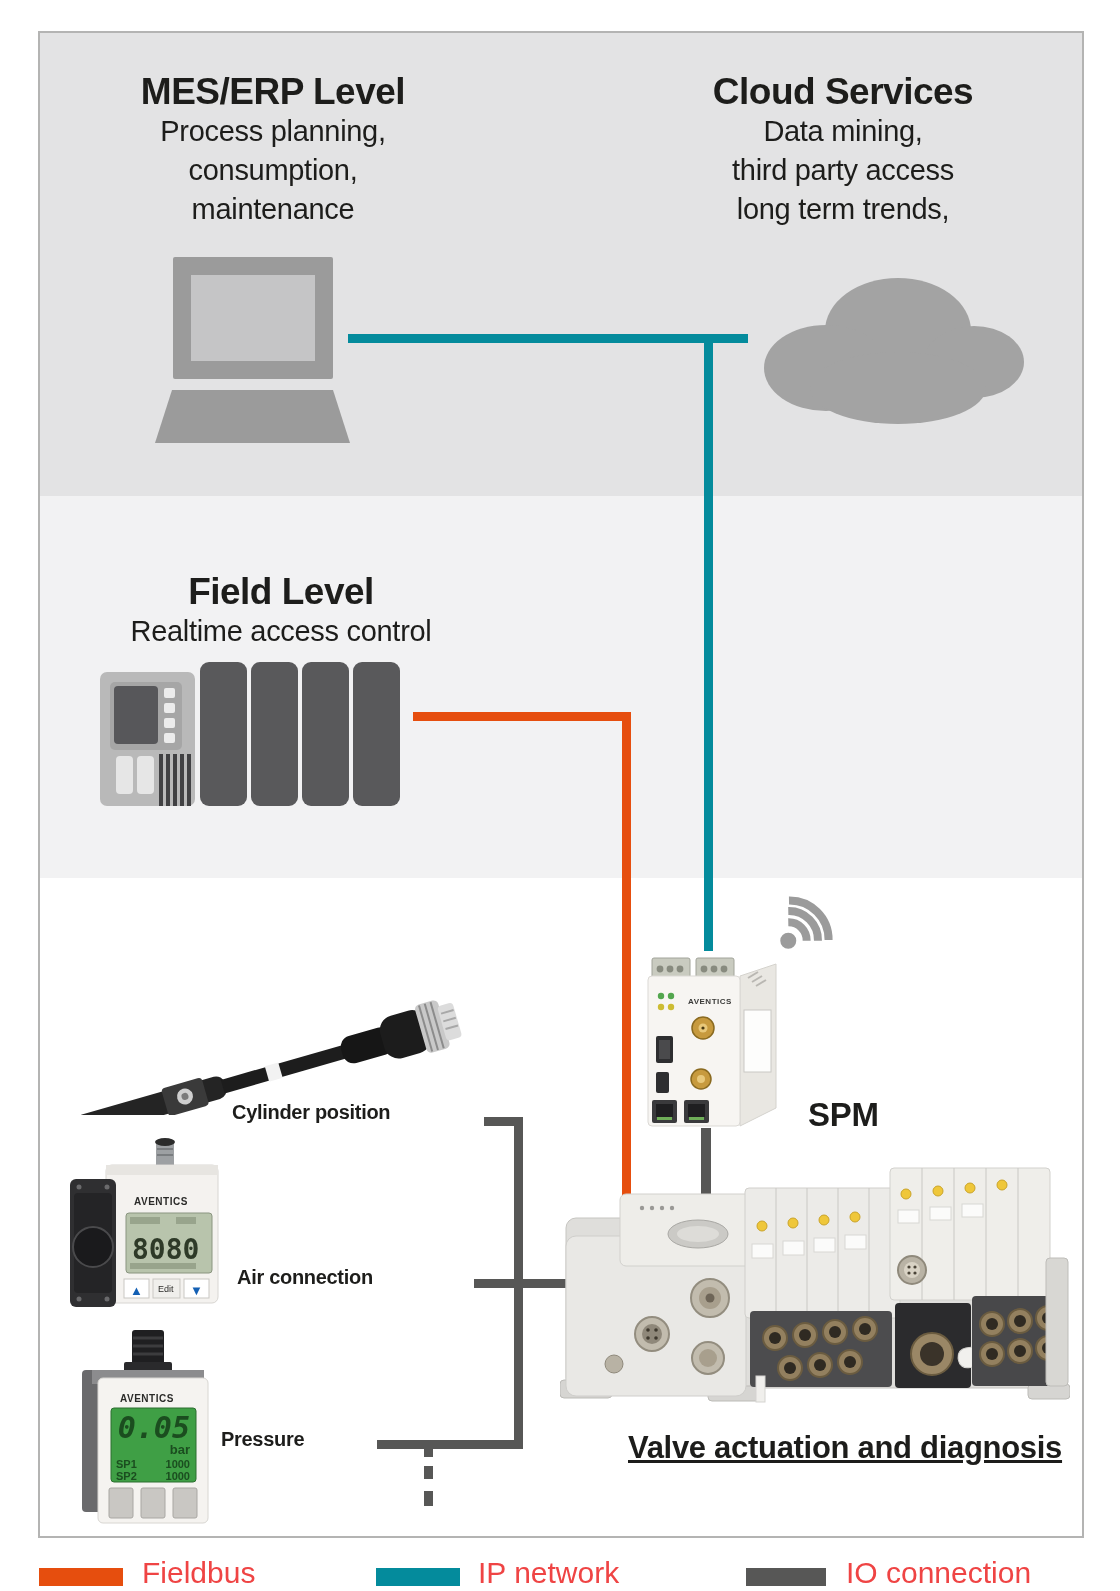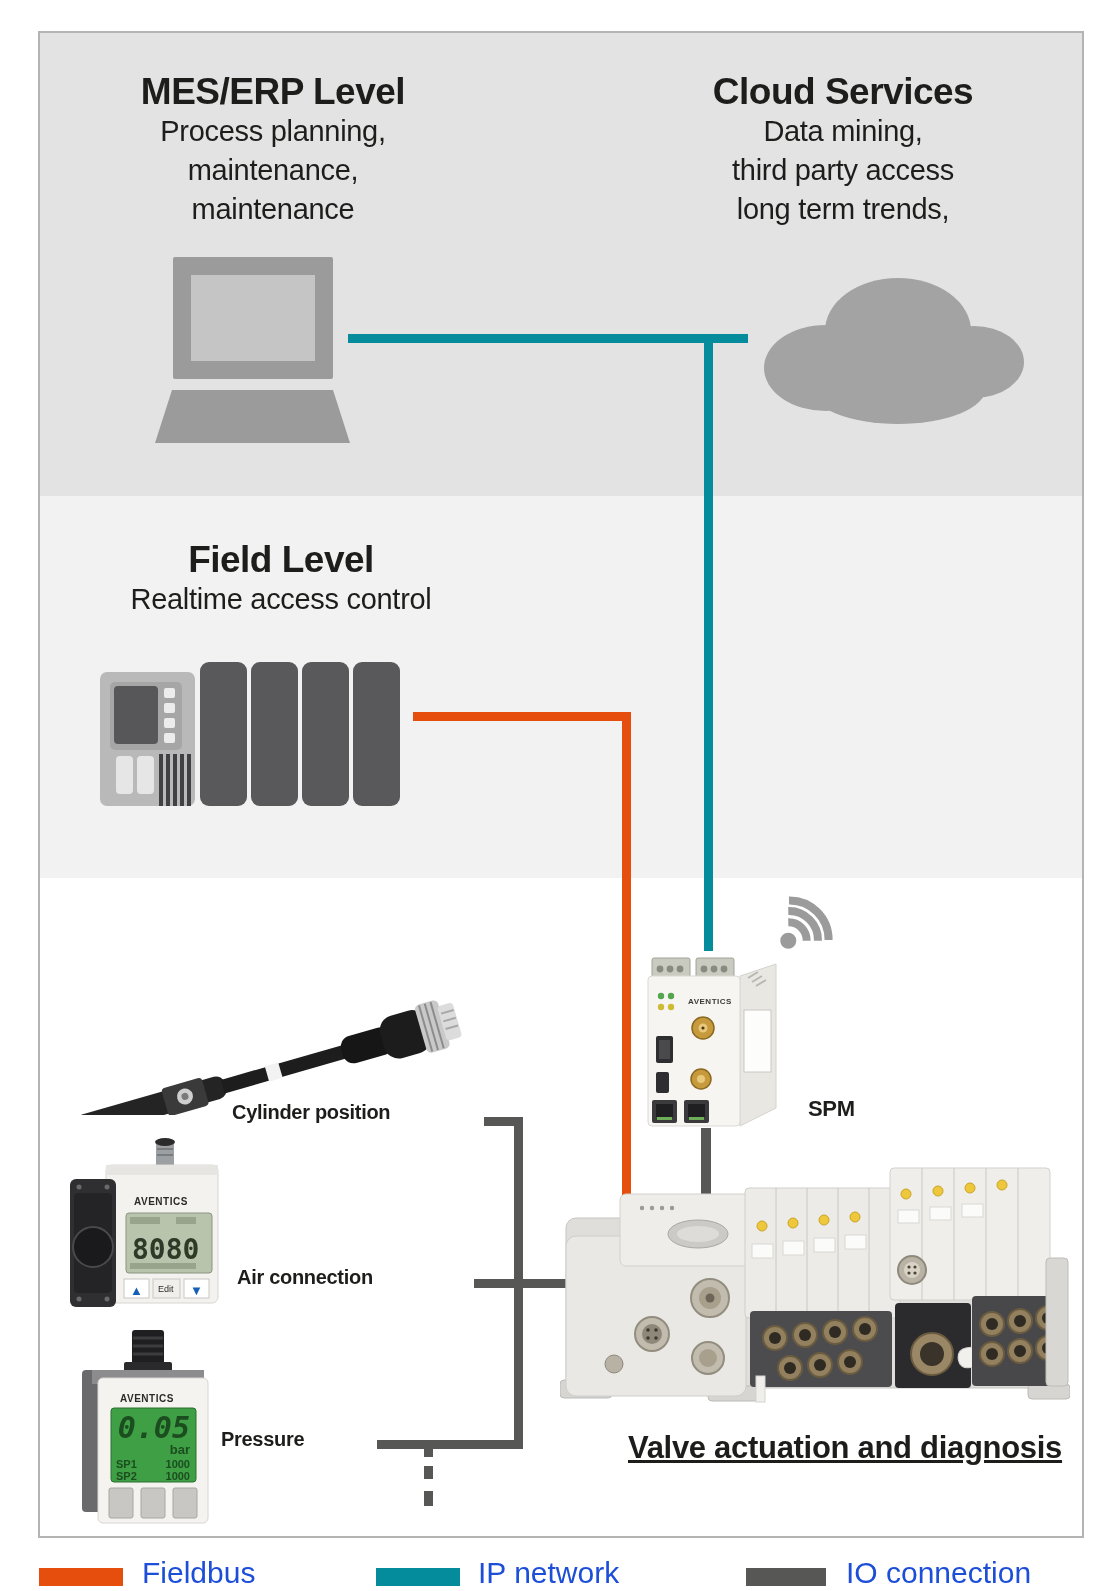--- a/index.html
+++ b/index.html
@@ -13,21 +13,21 @@
   .tblock{position:absolute;text-align:center;}
   .tblock .title{font-weight:700;font-size:37px;line-height:40px;letter-spacing:-0.5px;}
   .tblock .sub{font-weight:400;font-size:29px;line-height:39px;letter-spacing:-0.3px;}
   .sensor-label{position:absolute;font-weight:700;font-size:20px;white-space:nowrap;letter-spacing:-0.3px;}
   .big-label{position:absolute;font-weight:700;font-size:31px;white-space:nowrap;letter-spacing:-0.3px;}
   .line{position:absolute;}
   .c-orange{background:#e64e0e;}
   .c-teal{background:#048b9c;}
   .c-gray{background:#575756;}
   .legend-swatch{position:absolute;top:1568px;height:18px;}
-  .legend-label{position:absolute;top:1556px;font-size:30px;font-weight:400;color:#1d4ed8;white-space:nowrap;}
+  .legend-label{position:absolute;top:1556px;font-size:30px;font-weight:400;color:#ef4444;white-space:nowrap;}
   svg{display:block;}
 </style>
 </head>
 <body>
 
 <div class="stage">
 
   <div class="frame">
     <div class="sec sec-top"></div>
     <div class="sec sec-mid"></div>
@@ -42,40 +42,40 @@
   <div class="line c-gray" style="left:514px;top:1117px;width:9px;height:332px;"></div>
   <div class="line c-gray" style="left:474px;top:1279px;width:108px;height:9px;"></div>
   <div class="line c-gray" style="left:377px;top:1440px;width:146px;height:9px;"></div>
   <div class="line c-gray" style="left:424px;top:1449px;width:9px;height:8px;"></div>
   <div class="line c-gray" style="left:424px;top:1466px;width:9px;height:13px;"></div>
   <div class="line c-gray" style="left:424px;top:1491px;width:9px;height:15px;"></div>
 
   <div class="tblock" style="left:98px;top:72px;width:350px;">
     <div class="title">MES/ERP Level</div>
     <div class="sub">Process planning,</div>
-    <div class="sub">maintenance,</div>
+    <div class="sub">consumption,</div>
     <div class="sub">maintenance</div>
   </div>
 
   <div class="tblock" style="left:668px;top:72px;width:350px;">
     <div class="title">Cloud Services</div>
     <div class="sub">Data mining,</div>
     <div class="sub">third party access</div>
     <div class="sub">long term trends,</div>
   </div>
 
-  <div class="tblock" style="left:106px;top:540px;width:350px;">
+  <div class="tblock" style="left:106px;top:572px;width:350px;">
     <div class="title">Field Level</div>
     <div class="sub">Realtime access control</div>
   </div>
 
   <div class="sensor-label" style="left:232px;top:1101px;">Cylinder position</div>
   <div class="sensor-label" style="left:237px;top:1266px;">Air connection</div>
   <div class="sensor-label" style="left:221px;top:1428px;">Pressure</div>
-  <div class="big-label" style="left:808px;top:1096px;font-size:22px;">SPM</div>
+  <div class="big-label" style="left:808px;top:1096px;font-size:33px;">SPM</div>
   <div class="big-label" style="left:628px;top:1430px;text-decoration:underline;">Valve actuation and diagnosis</div>
 
   <div style="position:absolute;left:150px;top:253px;">
     <svg width="205" height="195" viewBox="0 0 205 195">
       <rect x="23" y="4" width="160" height="122" rx="2" fill="#9b9b9b"></rect>
       <rect x="41" y="22" width="124" height="86" fill="#c5c5c6"></rect>
       <polygon points="22,137 183,137 200,190 5,190" fill="#9b9b9b"></polygon>
     </svg>
   </div>
 

